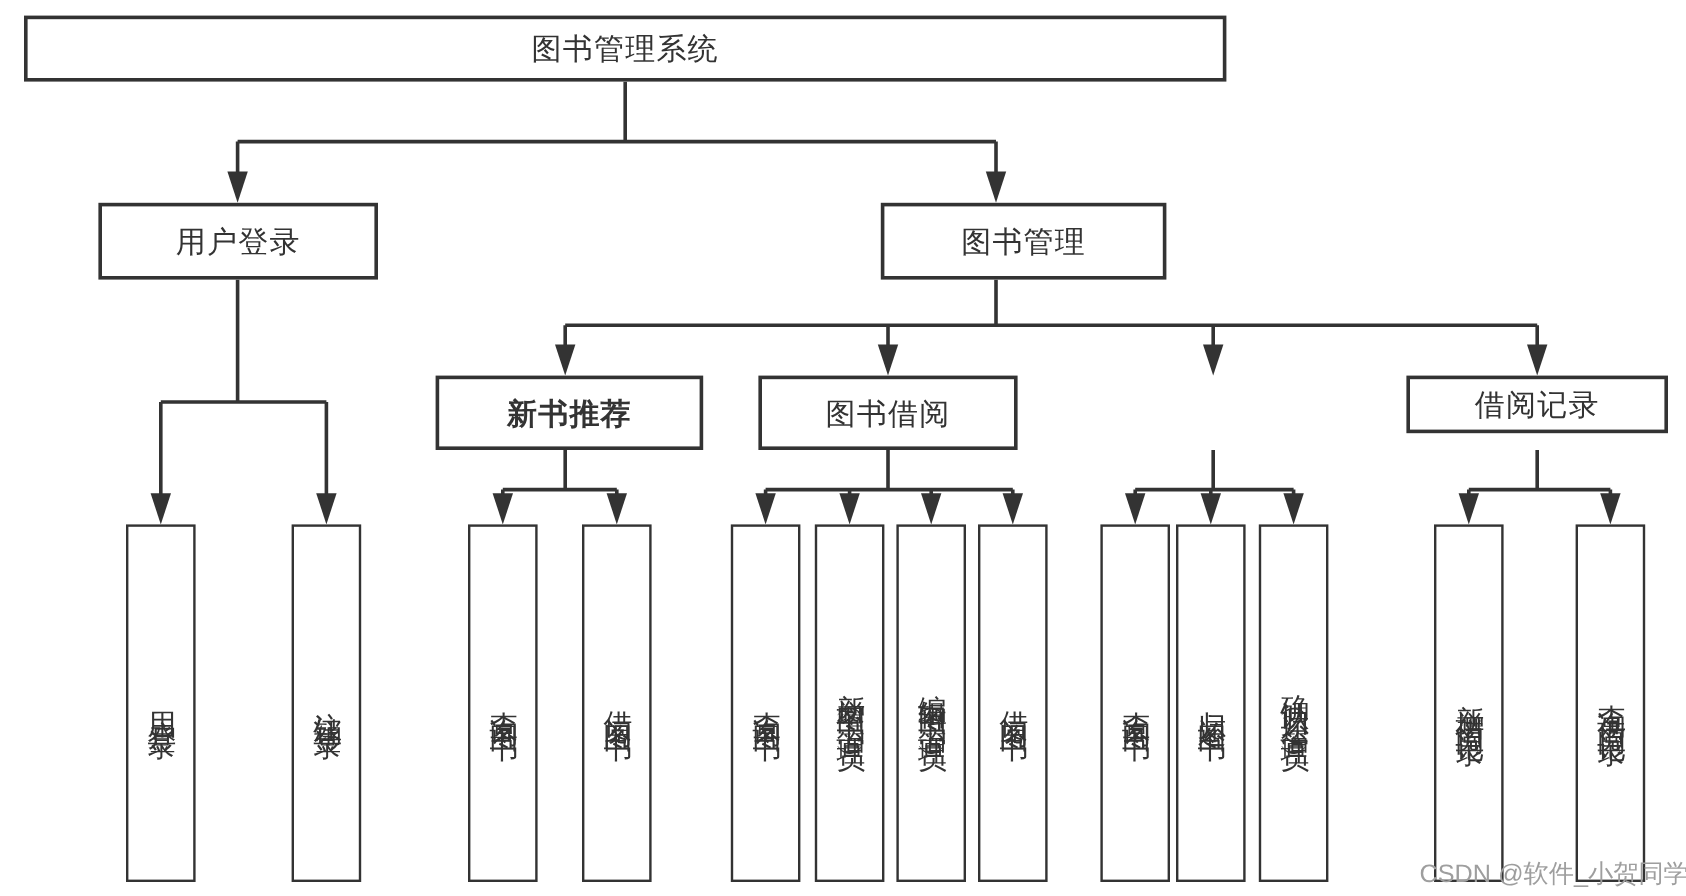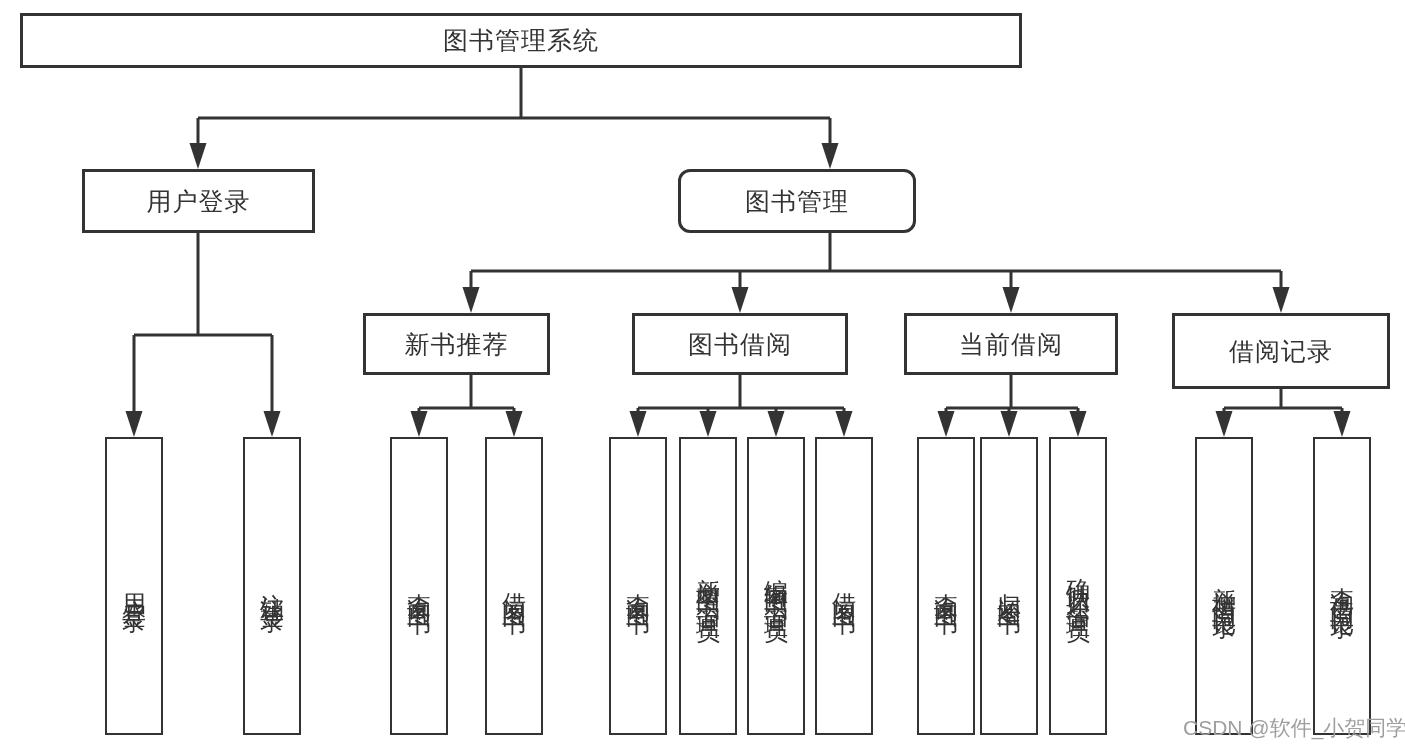--- a/index.html
+++ b/index.html
@@ -93,26 +93,25 @@
     <polygon points="1069.5,411 1086.5,411 1078,437"></polygon>
 
     <path d="M1281,375 L1281,408 M1224,408 L1342,408 M1224,408 L1224,418 M1342,408 L1342,418"></path>
     <polygon points="1215.5,411 1232.5,411 1224,437"></polygon>
     <polygon points="1333.5,411 1350.5,411 1342,437"></polygon>
   </svg>
 
   <div class="box" style="left:20px; top:13px; width:1002px; height:55px;">图书管理系统</div>
 
   <div class="box" style="left:82px; top:169px; width:233px; height:64px;">用户登录</div>
-  <div class="box" style="left:678px; top:169px; width:238px; height:64px;border-radius:12px;">图书管理</div>
+  <div class="box" style="left:734px; top:169px; width:238px; height:64px;">图书管理</div>
 
-  <div class="box" style="left:363px; top:313px; width:187px; height:62px;">新书推荐</div>
+  <div class="box" style="left:363px; top:313px; width:223px; height:62px;font-weight:bold;">新书推荐</div>
   <div class="box" style="left:632px; top:313px; width:216px; height:62px;text-align:center;">图书借阅</div>
-  <div class="box" style="left:904px; top:313px; width:214px; height:62px;">当前借阅</div>
-  <div class="box" style="left:1172px; top:313px; width:218px; height:76px;">借阅记录</div>
+  <div class="box" style="left:1172px; top:313px; width:218px; height:48px;">借阅记录</div>
 
   <div class="box leaf" style="left:105px; top:437px; width:58px; height:298px;">
     <span class="vtext">用户登录</span>
   </div>
   <div class="box leaf" style="left:243px; top:437px; width:58px; height:298px;">
     <span class="vtext">注销登录</span>
   </div>
 
   <div class="box leaf" style="left:390px; top:437px; width:58px; height:298px;">
     <span class="vtext">查询图书</span>

